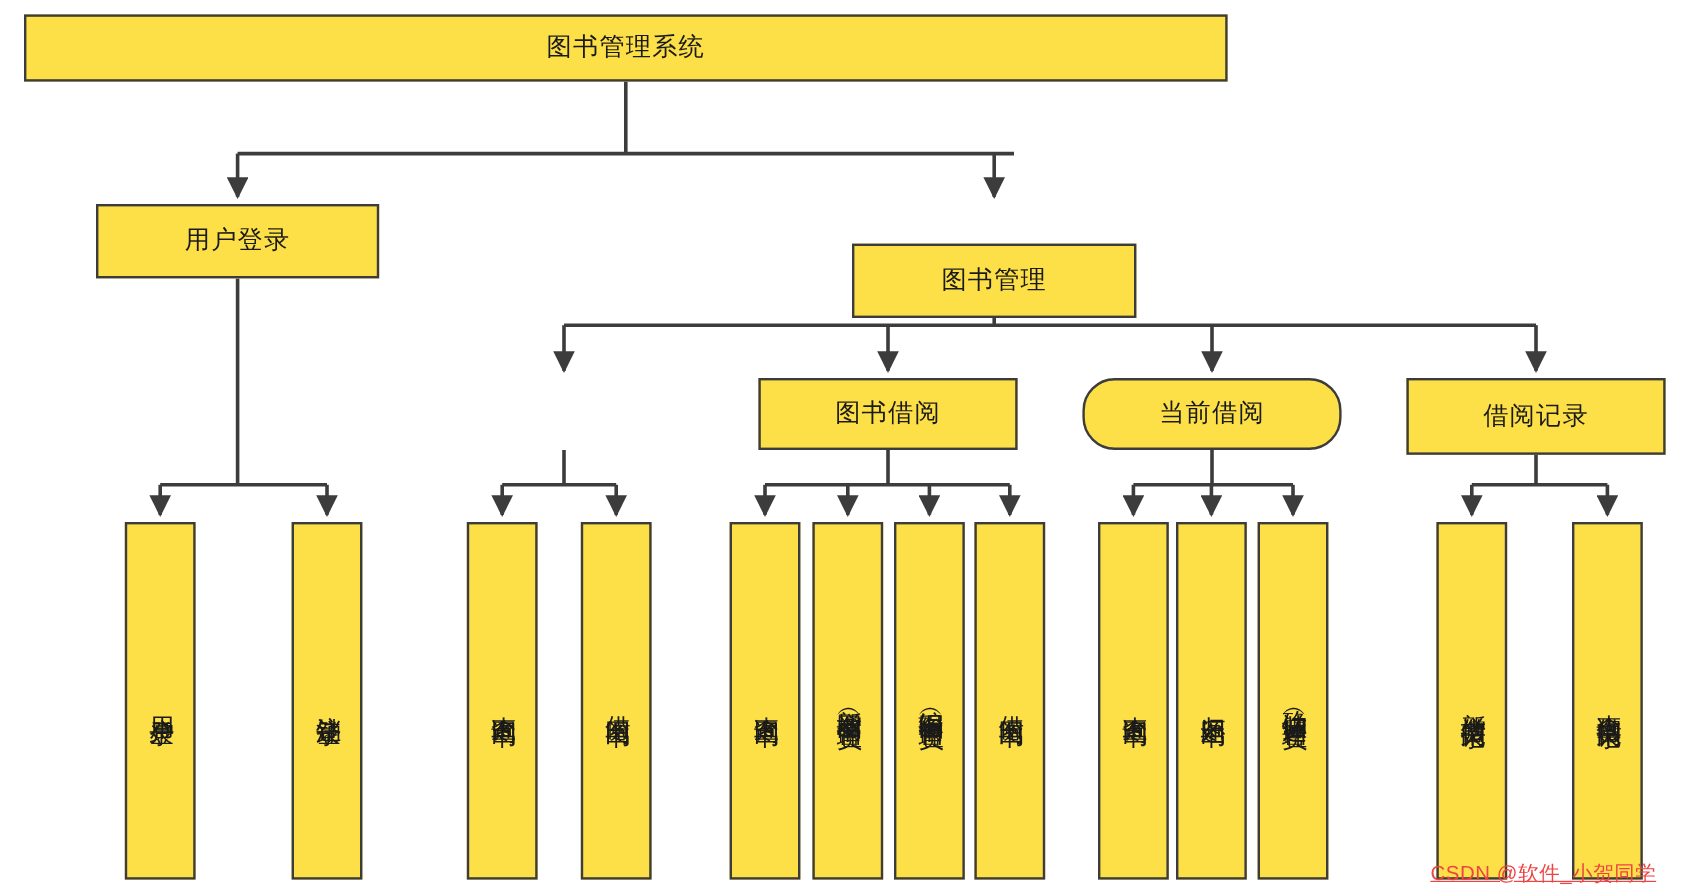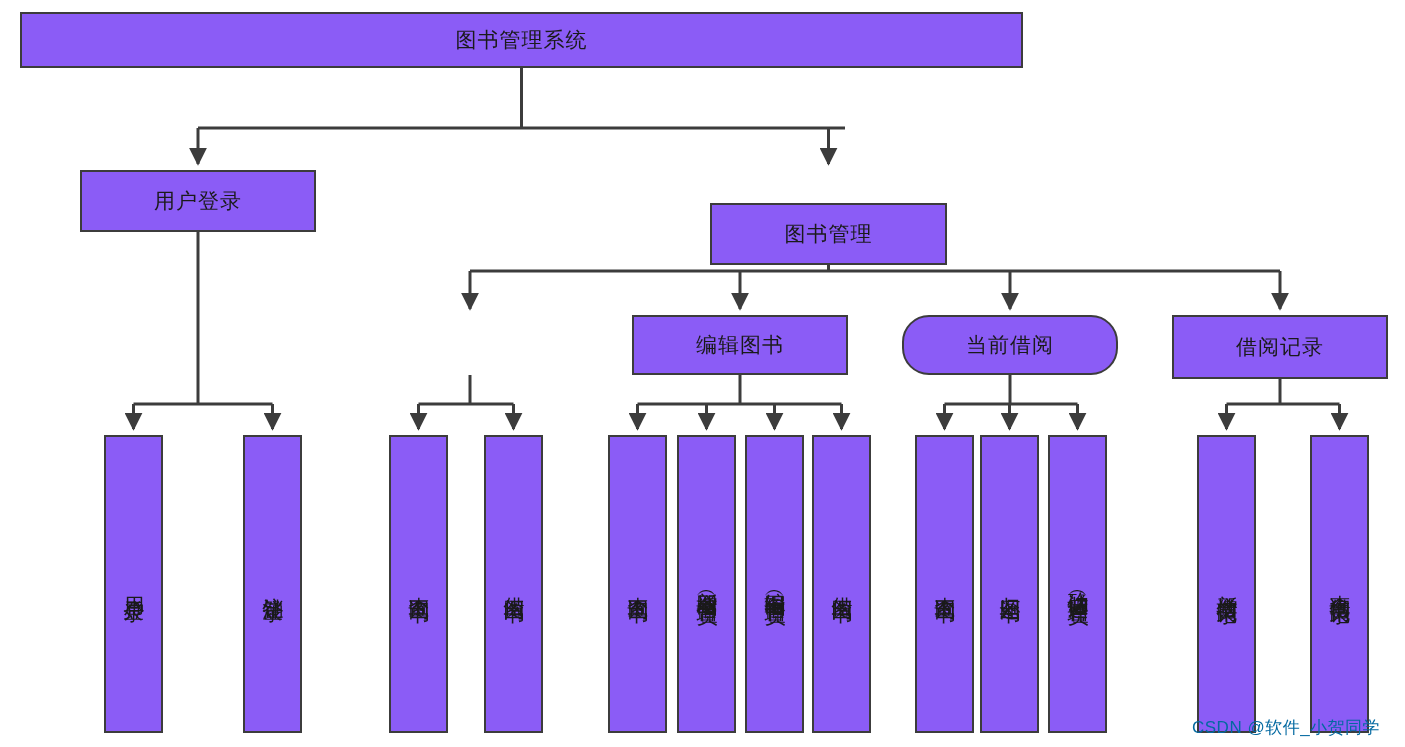--- a/index.html
+++ b/index.html
@@ -23,21 +23,21 @@
     left: 0;
     top: 0;
     width: 1405px;
     height: 747px;
     pointer-events: none;
   }
   .node {
     position: absolute;
     box-sizing: border-box;
     border: 2px solid #3c3c3c;
-    background: #8b5cf6;
+    background: #fde047;
     display: flex;
     align-items: center;
     justify-content: center;
     color: #1a1a1a;
     line-height: 1.18;
     z-index: 2;
   }
   .node.h {
     font-size: 21px;
     letter-spacing: 1px;
@@ -51,24 +51,25 @@
     padding-bottom: 6px;
   }
   .node.v .label {
     writing-mode: vertical-rl;
     text-orientation: upright;
     white-space: nowrap;
   }
   .watermark {
     position: absolute;
     font-size: 17px;
-    color: #0369a1;
+    color: #ef4444;
     white-space: nowrap;
     z-index: 3;
     letter-spacing: 0.5px;
+    text-decoration: underline;
   }
 </style>
 </head>
 <body>
 
 <div id="canvas">
 
   <svg id="edges" viewBox="0 0 1405 747" xmlns="http://www.w3.org/2000/svg">
     <defs>
       <marker id="arrow" viewBox="0 0 10 10" refX="9" refY="5" markerWidth="6" markerHeight="6" orient="auto-start-reverse">
@@ -124,21 +125,21 @@
   </div>
 
   <div class="node h" style="left:80px; top:170px; width:236px; height:62px;">
     <span class="label">用户登录</span>
   </div>
   <div class="node h" style="left:710px; top:170px; width:237px; height:62px;margin-top:33px;">
     <span class="label">图书管理</span>
   </div>
 
   <div class="node h" style="left:632px; top:315px; width:216px; height:60px;">
-    <span class="label">编辑图书</span>
+    <span class="label">图书借阅</span>
   </div>
   <div class="node h" style="left:902px; top:315px; width:216px; height:60px;border-radius:27px;">
     <span class="label">当前借阅</span>
   </div>
   <div class="node h" style="left:1172px; top:315px; width:216px; height:64px;">
     <span class="label">借阅记录</span>
   </div>
 
   <div class="node v" style="left:104px; top:435px; width:59px; height:298px;">
     <span class="label">用户登录</span>

